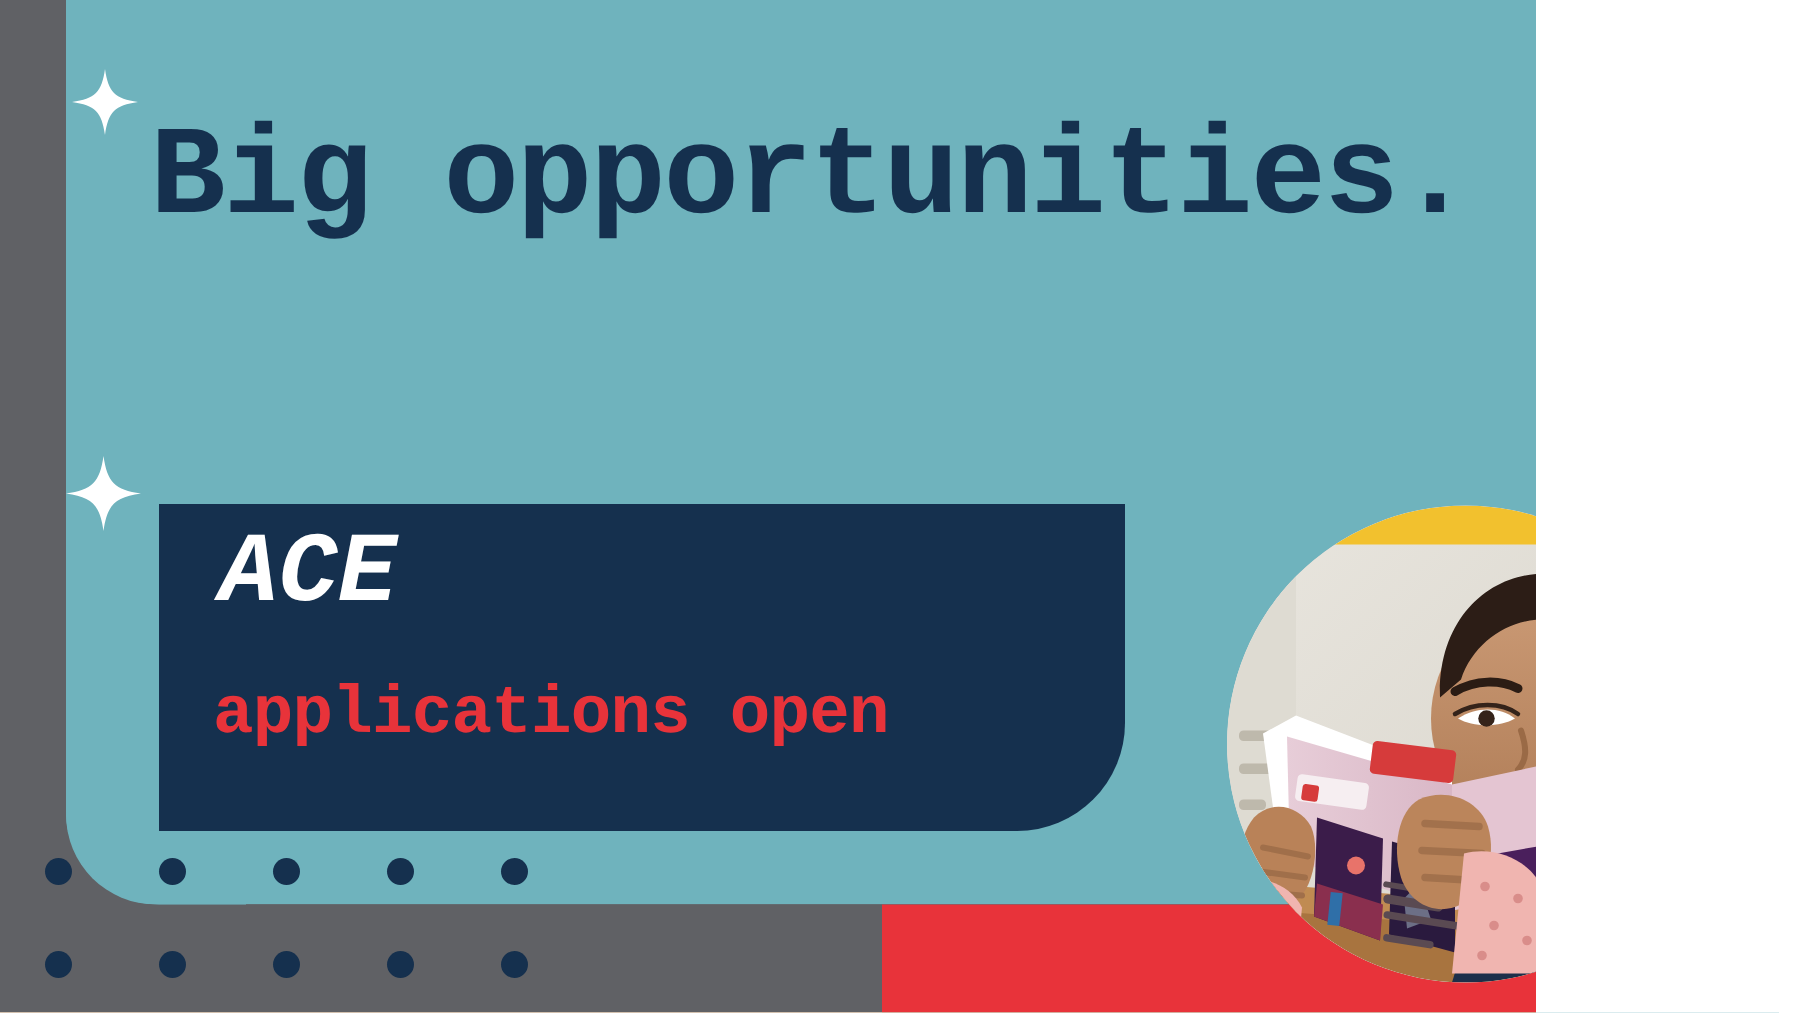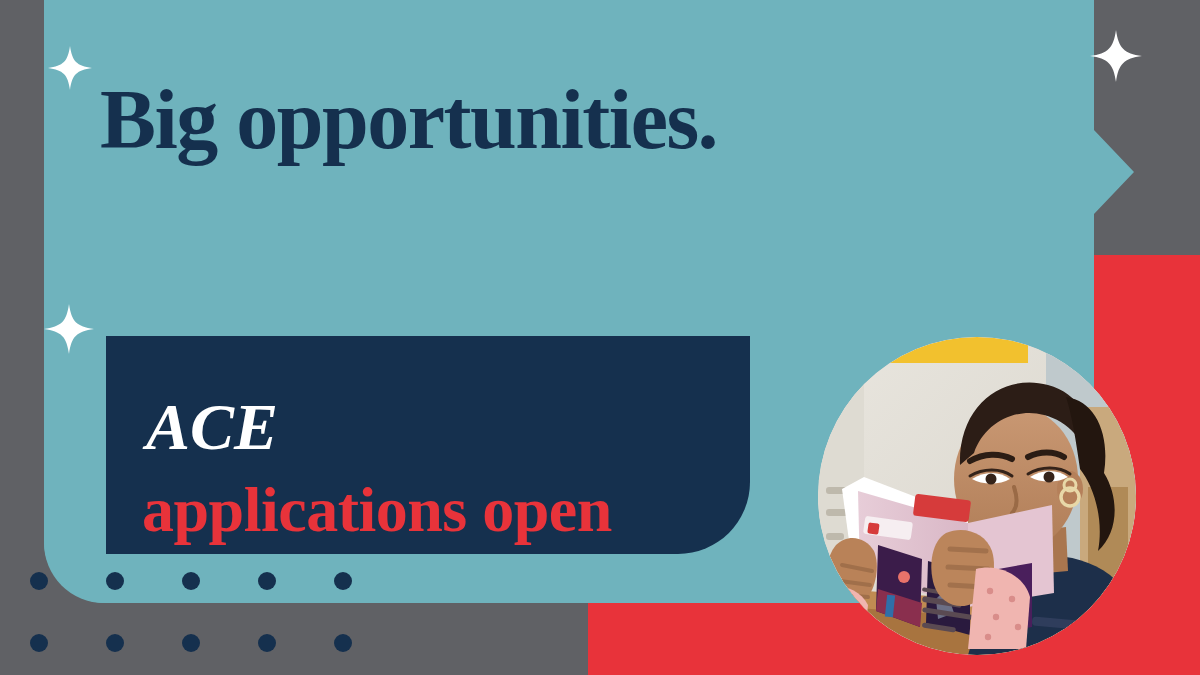--- a/index.html
+++ b/index.html
@@ -2,24 +2,24 @@
 <html><head>
 <meta charset="utf-8">
 <style>
   html, body {
     margin: 0;
     padding: 0;
     background: #ffffff;
   }
   #poster {
     position: relative;
-    width: 1200px;
+    width: 1024px;
     height: 675px;
     overflow: hidden;
-    font-family: Liberation Serif, serif;
+    font-family: Liberation Mono, monospace;
     background: #f97316;
   }
 
   
   .bg-gray {
     position: absolute;
     inset: 0;
     background: #606165;
   }
   .bg-red-right {
@@ -102,33 +102,31 @@
   .badge-ace {
     position: absolute;
     left: 40px;
     top: 14px;
     color: #ffffff;
     font-size: 66px;
     font-weight: bold;
     font-style: italic;
     letter-spacing: 0px;
     line-height: 1;
-    margin-top: 44px;
   }
   .badge-sub {
     position: absolute;
     left: 36px;
     top: 118px;
     color: #E8333A;
-    font-size: 64px;
+    font-size: 45px;
     font-weight: bold;
     letter-spacing: -0.5px;
     line-height: 1;
     white-space: nowrap;
-    margin-top: 24px;
   }
 
   
   .sparkle { position: absolute; }
   .sparkle svg { display: block; }
 
   
   .dot {
     position: absolute;
     width: 18px;

